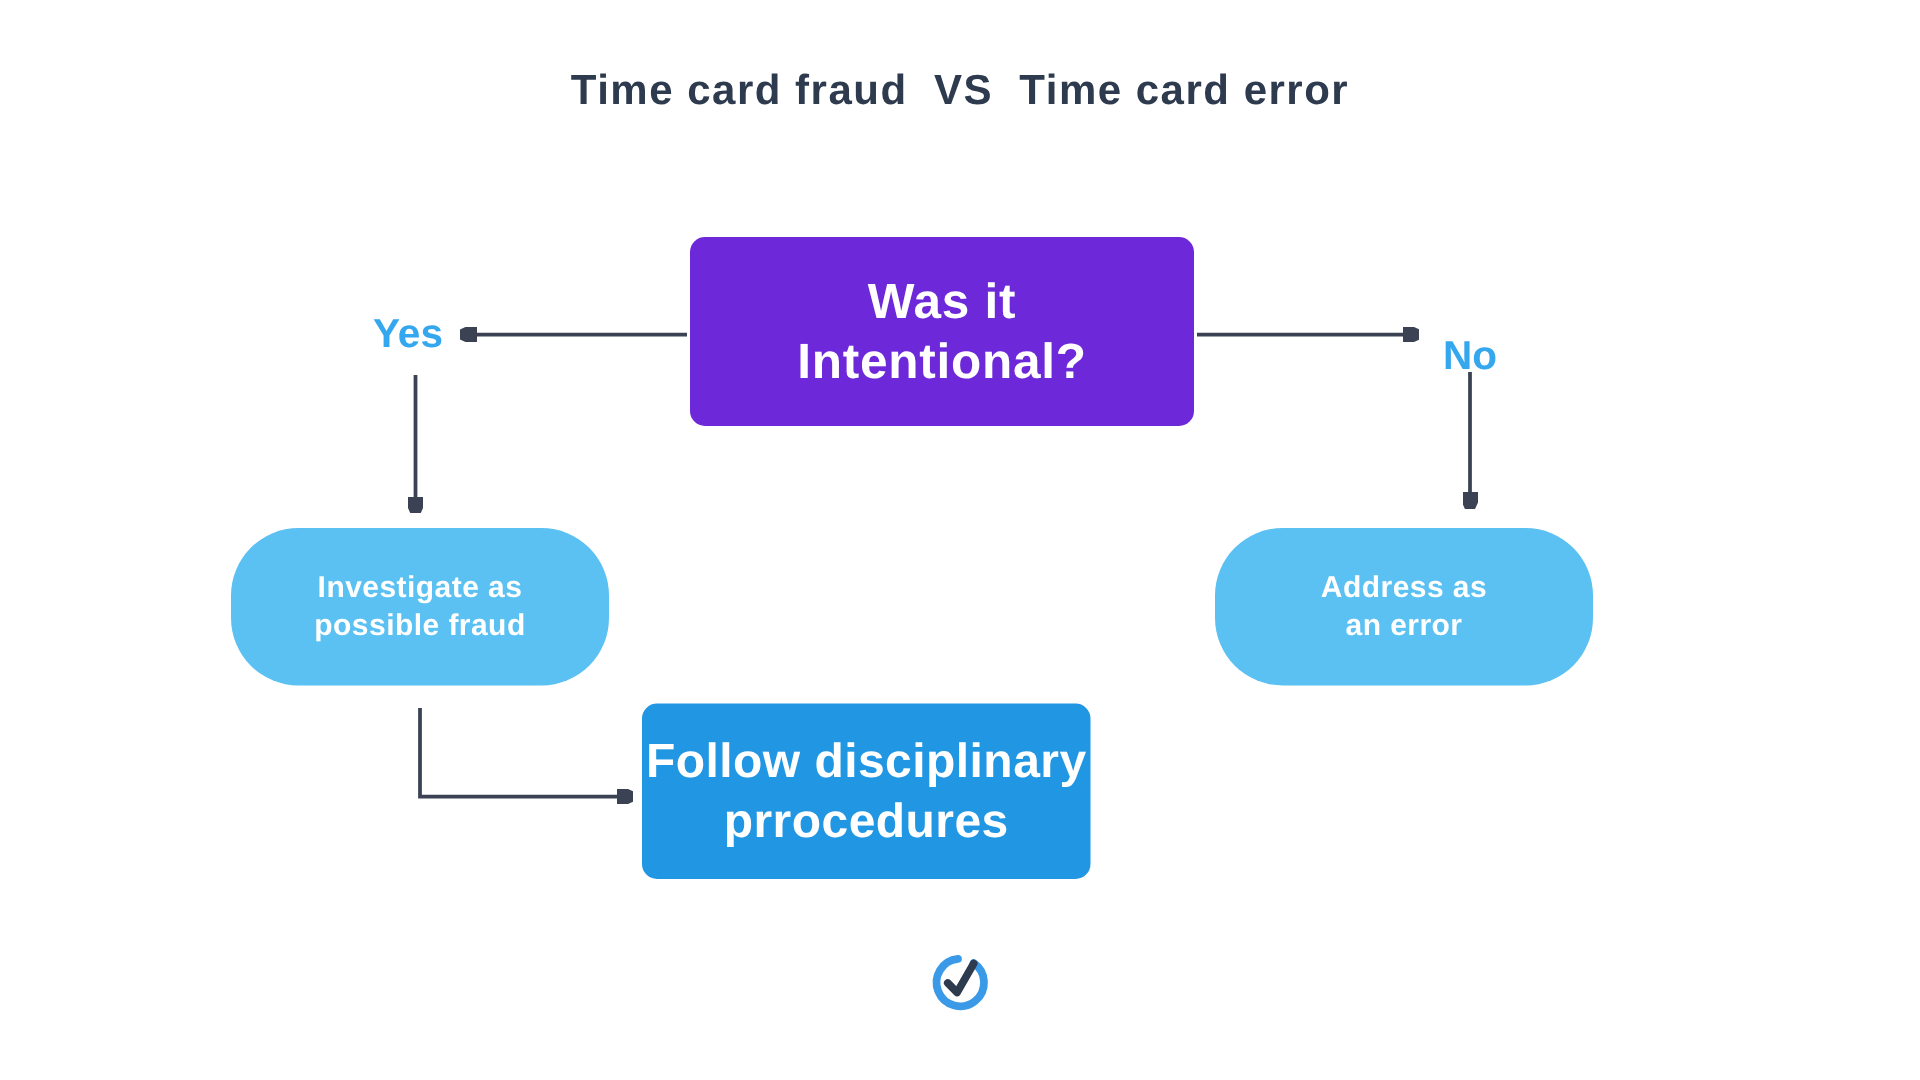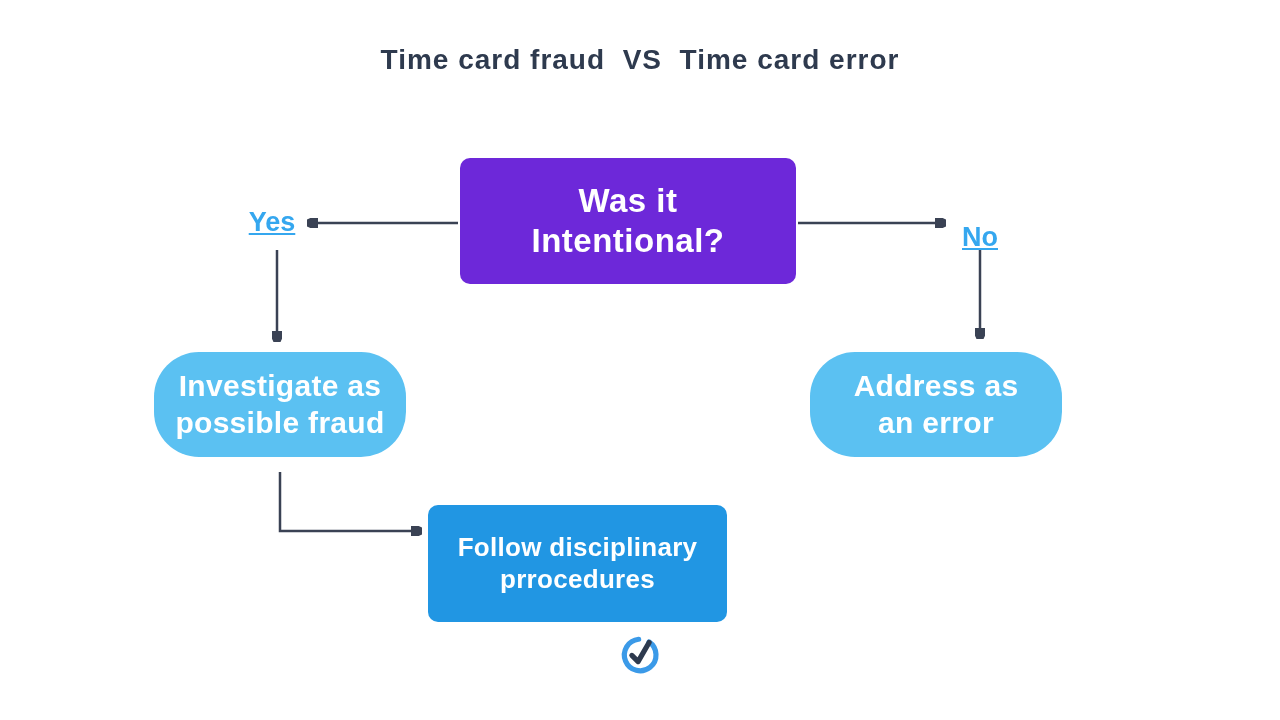--- a/index.html
+++ b/index.html
@@ -38,44 +38,42 @@
     background: #6d28d9;
     border-radius: 10px;
     font-size: 33px;
     line-height: 1.2;
     letter-spacing: 0.5px;
   }
   .node-outcome {
     width: 252px; height: 105px;
     background: #5bc1f2;
     border-radius: 45px;
-    font-size: 30px;
+    font-size: 20px;
     line-height: 1.22;
     letter-spacing: 0.3px;
   }
   .node-investigate { left: 154px; top: 352px; }
   .node-address    { left: 810px; top: 352px; }
   .node-action {
     left: 428px; top: 469px;
     width: 299px; height: 117px;
     background: #2196e3;
     border-radius: 10px;
-    font-size: 26px;
+    font-size: 32px;
     line-height: 1.22;
     letter-spacing: 0.3px;
-    margin-top: 36px;
   }
   .branch-label {
     position: absolute;
     width: 90px;
     text-align: center;
     font-size: 27px;
     font-weight: 700;
     color: #35a7ef;
-    text-decoration: underline;
   }
   .label-yes { left: 227px; top: 207px; }
   .label-no  { left: 935px; top: 222px; }
   .arrows {
     position: absolute;
     left: 0; top: 0;
     width: 1280px; height: 720px;
     pointer-events: none;
   }
   .arrows path, .arrows polyline {

